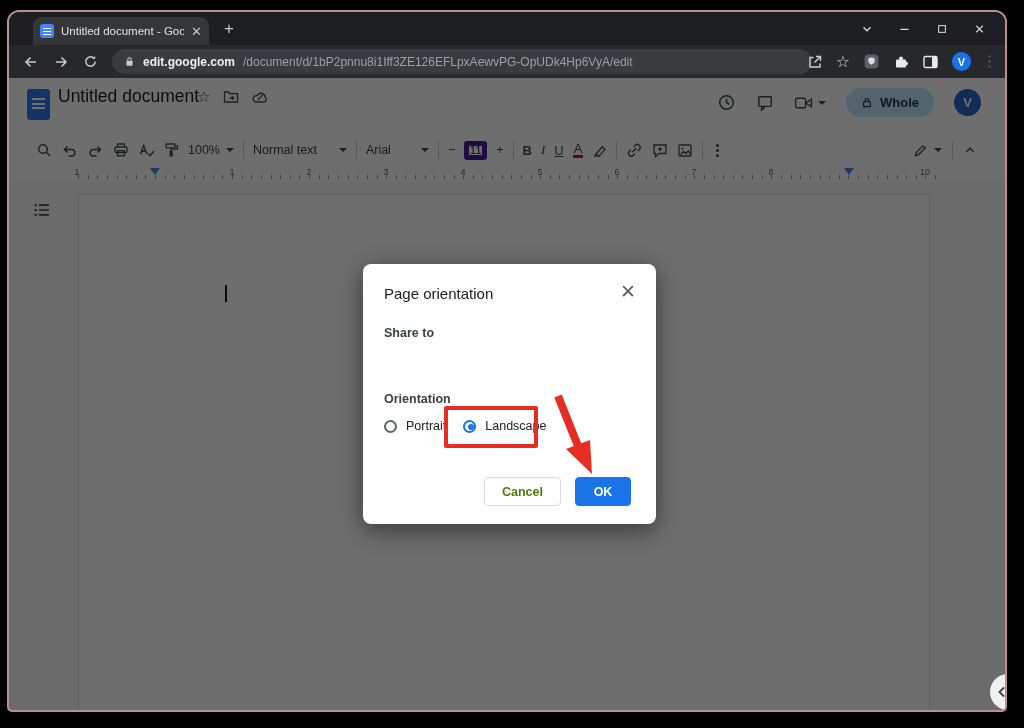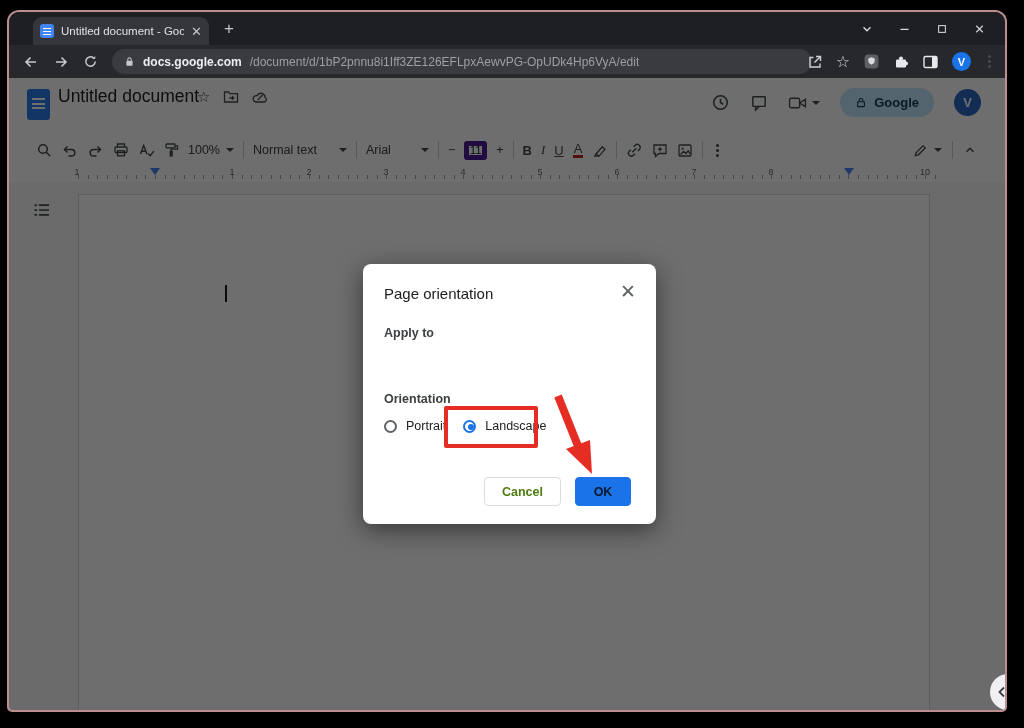--- a/index.html
+++ b/index.html
@@ -109,21 +109,21 @@
   .radio-row{position:absolute;left:21px;top:155px;display:flex;align-items:center;}
   .radio{width:13px;height:13px;border-radius:50%;border:2px solid #5f6368;flex:0 0 auto;}
   .radio.sel{border-color:#1a73e8;position:relative;}
   .radio.sel::after{content:"";position:absolute;left:2.5px;top:2.5px;width:6px;height:6px;
        border-radius:50%;background:#1a73e8;}
   .radio-lbl{font-size:12.5px;color:#202124;margin:0 0 0 9px;}
   #dlg-buttons{position:absolute;right:25px;top:213px;display:flex;gap:14px;}
   .btn{height:29px;border-radius:4px;font-size:12.5px;font-weight:bold;display:flex;
        align-items:center;justify-content:center;}
   .btn-cancel{width:77px;background:#fff;border:1px solid #dadce0;color:#4d7c0f;}
-  .btn-ok{width:56px;background:#1a73e8;border:1px solid #1a73e8;color:#0f172a;}
+  .btn-ok{width:56px;background:#1a73e8;border:1px solid #1a73e8;color:#ffffff;}
 
   
   #anno-rect{left:444px;top:406px;width:94px;height:42px;border:4px solid #e62d24;border-radius:2px;z-index:20;}
   #anno-arrow{left:545px;top:385px;z-index:20;}
 
   svg{display:block;}
 </style>
 </head>
 <body>
 
@@ -176,21 +176,21 @@
             <path d="M13 2v3.2H9.8z" fill="currentColor"></path>
           </svg>
       </span>
       <div id="omnibox">
         <span>
           <svg width="11" height="13" viewBox="0 0 16 16" fill="#c6c9cc">
               <rect x="3.5" y="7" width="9" height="7" rx="1"></rect>
               <path d="M5.5 7V5.2a2.5 2.5 0 0 1 5 0V7" fill="none" stroke="#c6c9cc" stroke-width="1.5"></path>
             </svg>
         </span>
-        <span class="host">docs.google.com</span>
+        <span class="host">edit.google.com</span>
           <span class="path">/document/d/1bP2pnnu8i1Iff3ZE126EFLpxAewvPG-OpUDk4Hp6VyA/edit</span>
       </div>
     </div>
     <div class="addr-right">
       <span>
         <svg width="16" height="16" viewBox="0 0 16 16" fill="none" stroke="currentColor" stroke-width="1.4">
             <path d="M13 9.5v3.5H3V3.5h3.5"></path>
             <path d="M9 2.5h4.5V7"></path>
             <path d="M13.2 2.8L7.5 8.5"></path>
           </svg>
@@ -257,21 +257,21 @@
                 <rect x="1.5" y="2.5" width="9.5" height="9" rx="1.5"></rect>
                 <path d="M11 7l5.5-3.5v7z"></path>
               </svg>
             <span class="mini-caret"></span>
           </span>
           <span class="share-pill">
             <svg width="12" height="13" viewBox="0 0 16 16">
                 <rect x="3.5" y="7" width="9" height="6.5" rx="1" fill="none" stroke="#1d3b53" stroke-width="1.5"></rect>
                 <path d="M5.5 7V5.2a2.5 2.5 0 0 1 5 0V7" fill="none" stroke="#1d3b53" stroke-width="1.5"></path>
               </svg>
-            <span class="lbl">Google</span>
+            <span class="lbl">Whole</span>
           </span>
           <span class="avatar-lg">V</span>
         </div>
       </div>
 
       <div id="toolbar">
         <span>
           <svg width="16" height="16" viewBox="0 0 16 16" fill="none" stroke="currentColor" stroke-width="1.5">
               <circle cx="7" cy="7" r="4.3"></circle>
               <path d="M10.3 10.3L14 14"></path>
@@ -421,21 +421,21 @@
     <div class="abs" id="edge-bubble" style="left:981px;top:662px;">
       <svg width="10" height="12" viewBox="0 0 10 12" fill="none" stroke="#3c4043" stroke-width="1.8">
           <path d="M7 1.5L2.5 6 7 10.5"></path>
         </svg>
     </div>
   </div>
 
   <div class="abs" id="dialog">
     <div id="dlg-title">Page orientation</div>
     <div id="dlg-close">✕</div>
-    <div class="dlg-label" style="top:62px;">Apply to</div>
+    <div class="dlg-label" style="top:62px;">Share to</div>
     <div class="dlg-label" style="top:128px;">Orientation</div>
     <div class="radio-row">
       <span class="radio"></span>
       <span class="radio-lbl" style="margin-right:17px;">Portrait</span>
       <span class="radio sel"></span>
       <span class="radio-lbl">Landscape</span>
     </div>
     <div id="dlg-buttons">
       <span class="btn btn-cancel">Cancel</span>
       <span class="btn btn-ok">OK</span>

